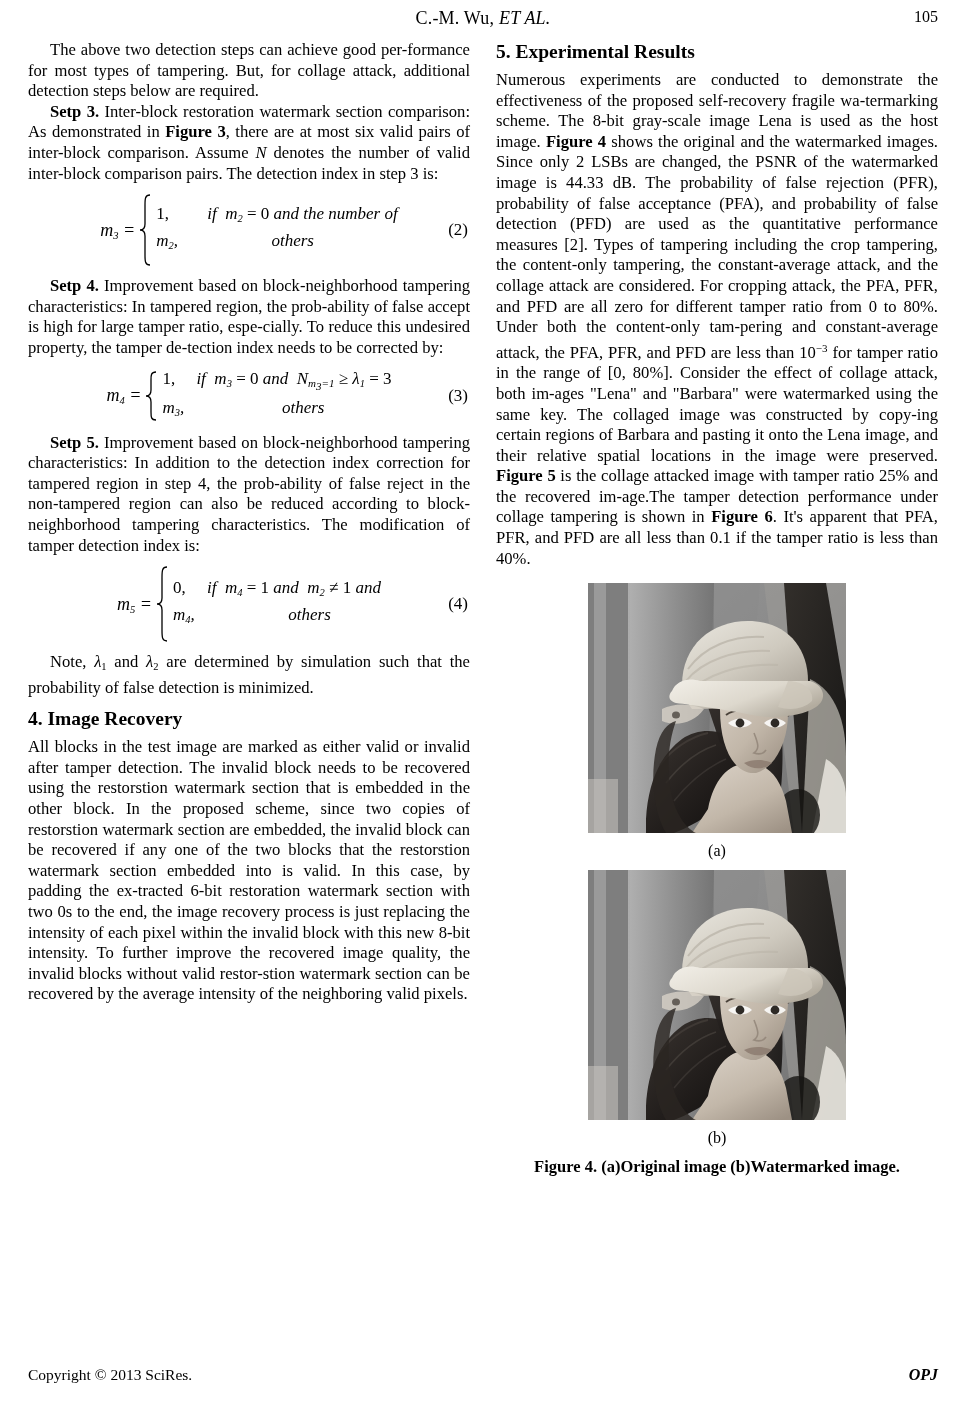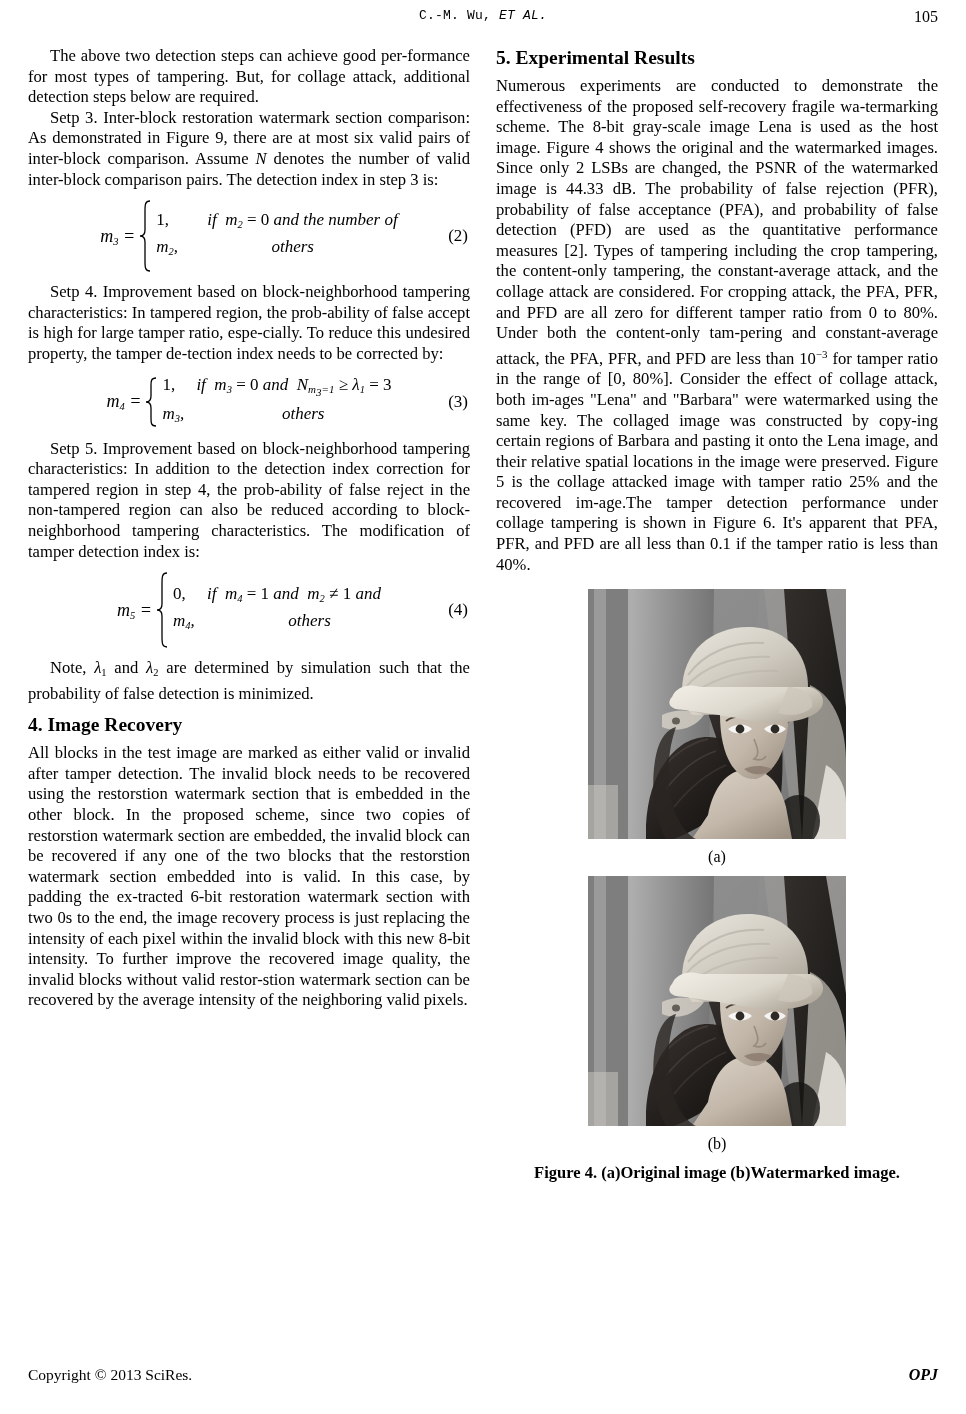--- a/index.html
+++ b/index.html
@@ -21,38 +21,37 @@
     position: absolute;
     top: 8px;
     left: 28px;
     right: 28px;
     height: 26px;
   }
   #page-header .head-title {
     position: absolute;
     left: 0; right: 0;
     text-align: center;
-    font-size: 13px;
+    font-size: 18px;
     letter-spacing: 0.2px;
-    font-family: Liberation Mono, monospace;
   }
   #page-header .head-title .ital {
     font-style: italic;
   }
   #page-header .page-number {
     position: absolute;
     right: 0;
     top: 0;
     font-size: 16px;
   }
 
   
   #content-area {
     position: absolute;
-    top: 46px;
+    top: 40px;
     left: 28px;
     width: 910px;
     height: 1300px;
   }
   .column {
     position: absolute;
     top: 0;
     width: 442px;
   }
   #left-column  { left: 0; }
@@ -70,21 +69,21 @@
   p.body-text + p.body-text { margin-top: 0px; }
 
   h2.section-heading {
     margin: 0 0 7px 0;
     font-size: 19.5px;
     font-weight: bold;
     line-height: 23px;
   }
   .spacer-sm { height: 9px; }
 
-  b.bold { font-weight: normal; margin-top: 13px; }
+  b.bold { font-weight: bold; margin-top: 13px; }
   i.ital { font-style: italic; }
 
   
   .equation-block {
     position: relative;
     margin: 9px 0 9px 0;
     font-size: 17px;
     min-height: 30px;
   }
   .eq-row {
@@ -178,21 +177,21 @@
   <div class="head-title"><span>C.-M. Wu, </span><span class="ital">ET AL.</span></div>
   <div class="page-number">105</div>
 </div>
 
 <div id="content-area">
 
   <div class="column" id="left-column">
 
     <p class="body-text indent"><span>The above two detection steps can achieve good per-formance for most types of tampering. But, for collage attack, additional detection steps below are required.</span></p>
 
-    <p class="body-text indent"><b class="bold">Setp 3.</b><span> Inter-block restoration watermark section comparison: As demonstrated in </span><b class="bold">Figure 9</b><span>, there are at most six valid pairs of inter-block comparison. Assume </span><i class="ital">N</i><span> denotes the number of valid inter-block comparison pairs. The detection index in step 3 is:</span></p>
+    <p class="body-text indent"><b class="bold">Setp 3.</b><span> Inter-block restoration watermark section comparison: As demonstrated in </span><b class="bold">Figure 3</b><span>, there are at most six valid pairs of inter-block comparison. Assume </span><i class="ital">N</i><span> denotes the number of valid inter-block comparison pairs. The detection index in step 3 is:</span></p>
 
     <div class="equation-block">
       <div class="eq-row">
         <span class="eq-lhs"><i>m</i><sub class="small">3</sub> =</span>
         <span class="eq-brace">
           <svg class="brace-svg" width="14" height="74" viewBox="0 0 14 74" aria-hidden="true">
             <path d="M12 2 C7 2, 7 6, 7 12 L7 31 C7 35, 5 37, 2 37 C5 37, 7 39, 7 43 L7 62 C7 68, 7 72, 12 72" fill="none" stroke="#000" stroke-width="1.3"></path>
           </svg>
         </span>
         <span class="eq-cases">

